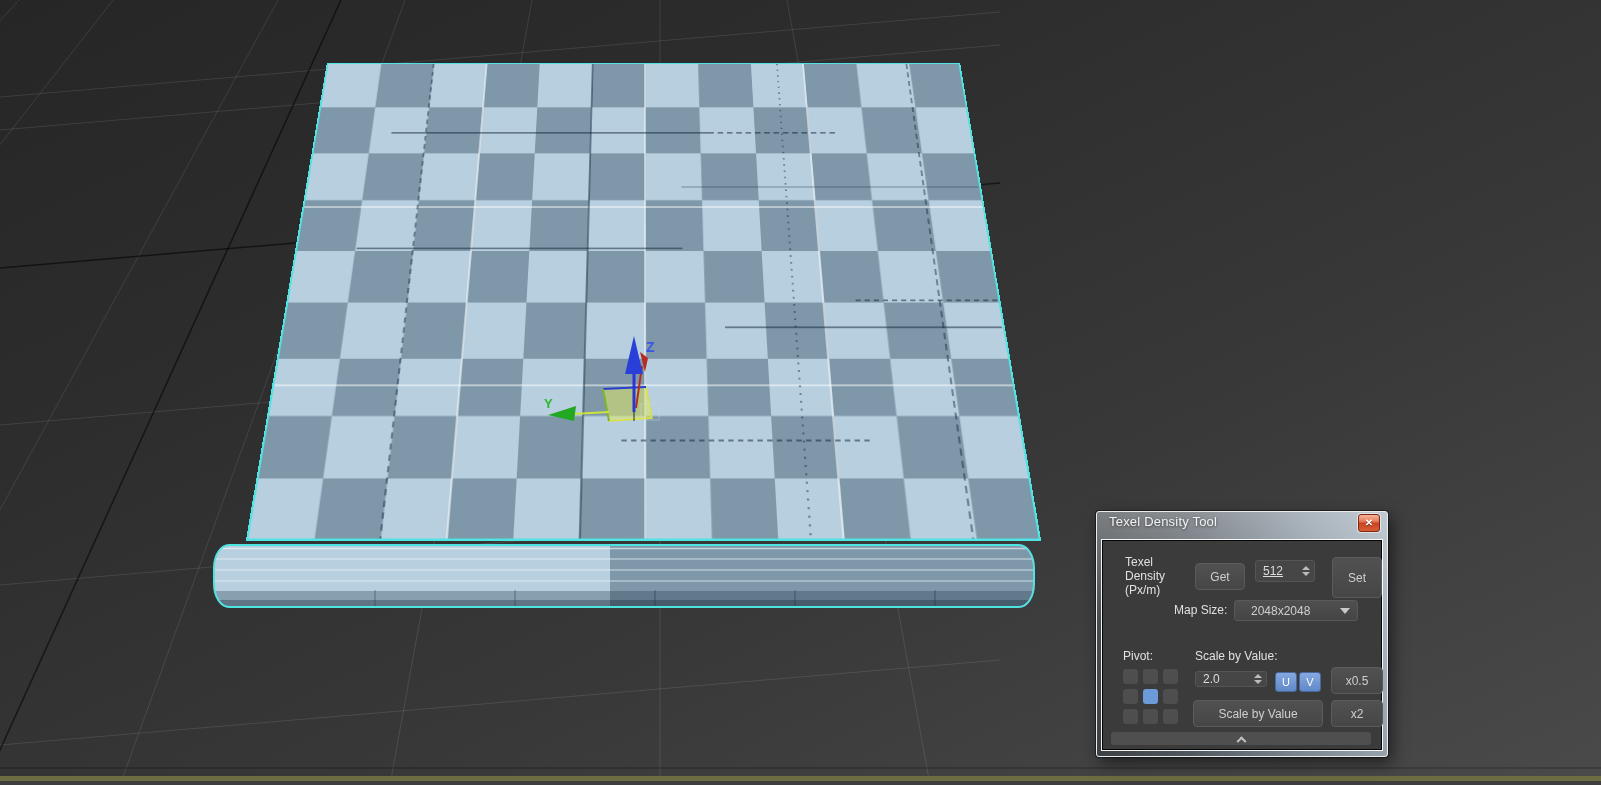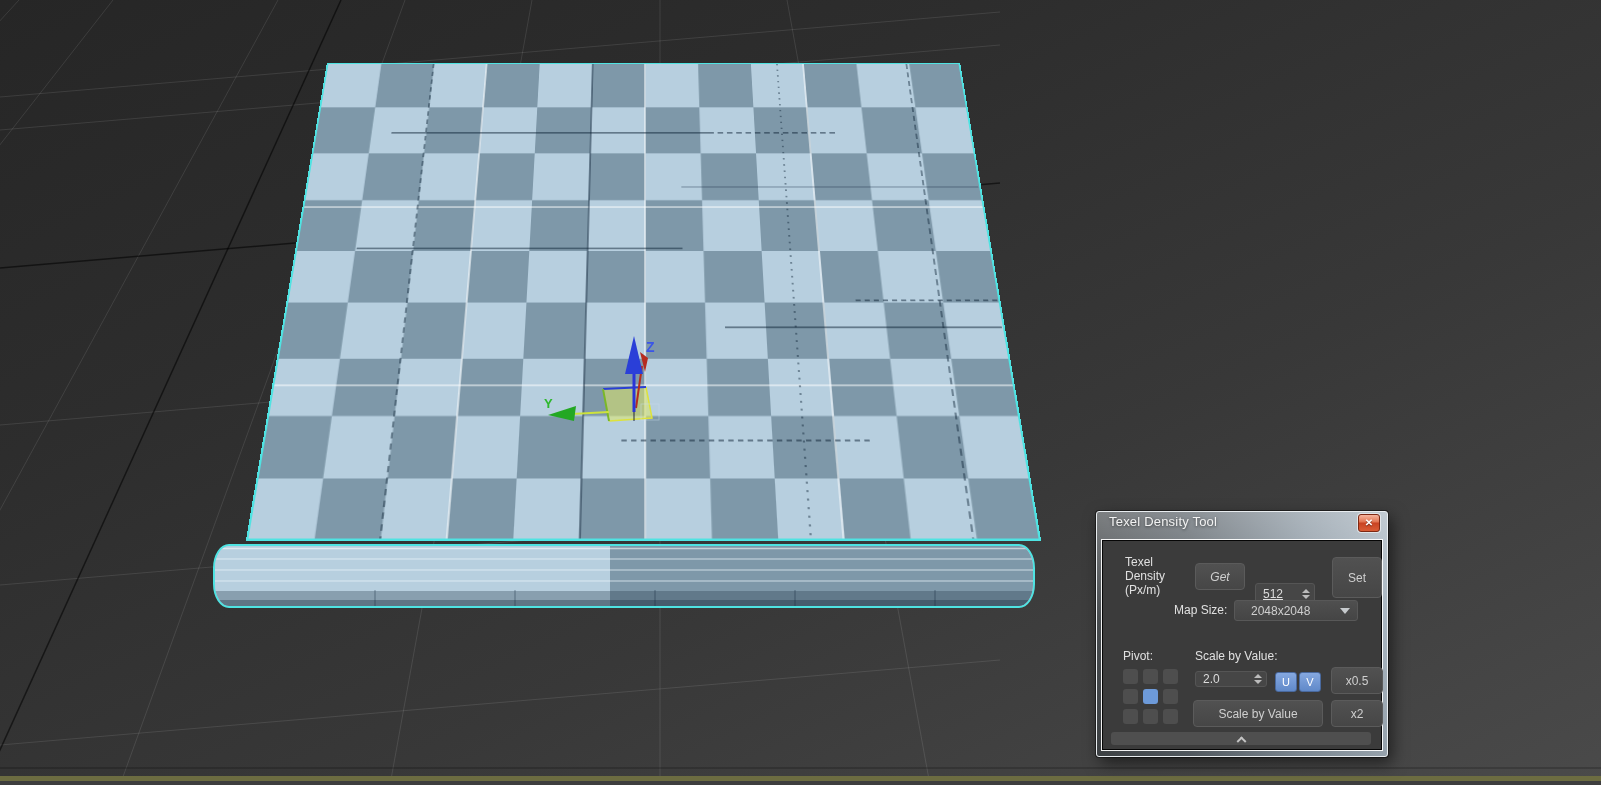--- a/index.html
+++ b/index.html
@@ -204,23 +204,23 @@
       <div id="close-btn">✕</div>
     </div>
     <div id="client">
 
       <div id="texel-label" class="lbl">
         <div>Texel</div>
         <div>Density</div>
         <div>(Px/m)</div>
       </div>
 
-      <div class="btn" style="left:92px; top:22px; width:50px; height:27px;font-style:italic;">Get</div>
-
-      <div class="spin" style="left:152px; top:42px; width:60px; height:22px;text-decoration:underline;">
+      <div class="btn" style="left:92px; top:22px; width:50px; height:27px;">Get</div>
+
+      <div class="spin" style="left:152px; top:19px; width:60px; height:22px;text-decoration:underline;">
         <span>512</span>
         <span class="arrows">
             <span class="tri-up"></span>
             <span class="tri-down"></span>
           </span>
       </div>
 
       <div class="btn" style="left:229px; top:16px; width:50px; height:41px;">Set</div>
 
       <div class="lbl" style="left:71px; top:62px;">Map Size:</div>

